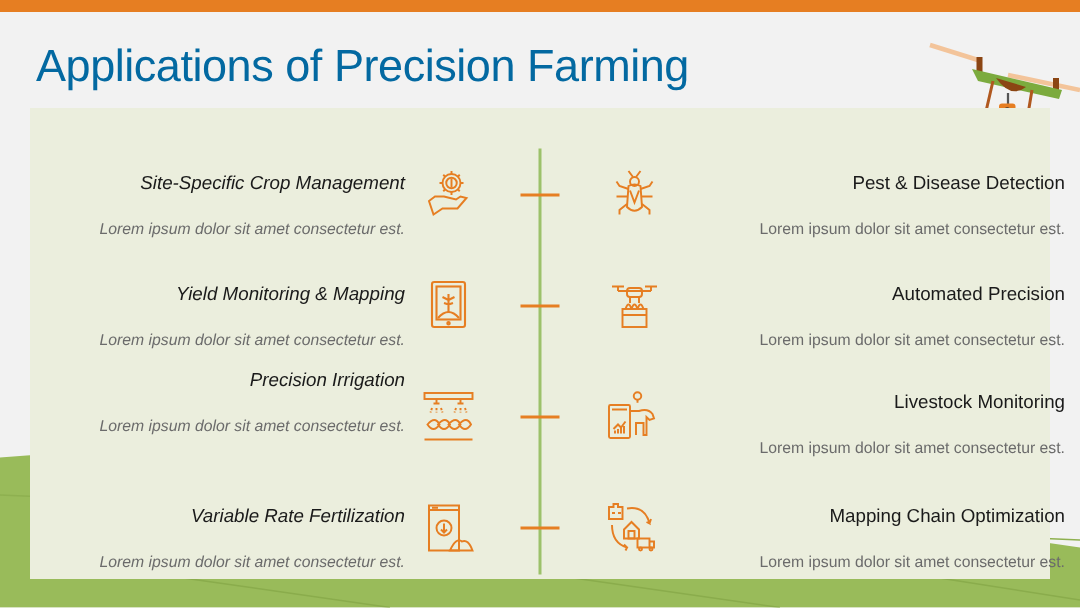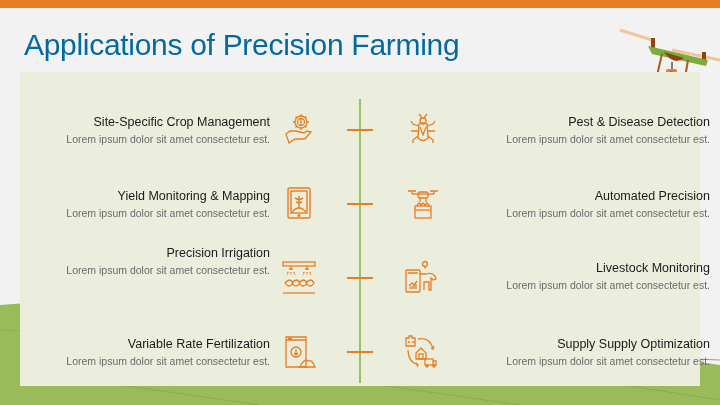--- a/index.html
+++ b/index.html
@@ -6,22 +6,22 @@
   body { width:720px; height:405px; overflow:hidden; background:#f2f2f2; font-family:"Liberation Sans", sans-serif; position:relative; }
   .topbar { position:absolute; left:0; top:0; width:720px; height:8px; background:#e67e22; }
   .field { position:absolute; left:0; top:0; width:720px; height:405px; }
   .title { position:absolute; left:24px; top:28px; font-size:30px; color:#0369a1; font-weight:400; letter-spacing:-0.3px; white-space:nowrap; }
   .drone { position:absolute; left:612px; top:22px; width:108px; height:66px; }
   .panel { position:absolute; left:20px; top:72px; width:680px; height:314px; background:#ebeedd; }
   .vline { position:absolute; left:359px; top:99px; width:2px; height:284px; background:#9cc16a; }
   .tick { position:absolute; left:347px; width:26px; height:2px; background:#e67e22; }
   .item { position:absolute; width:260px; }
   .item .t { font-size:12.5px; color:#1a1a1a; white-space:nowrap; line-height:15px; }
-  .item .d { font-size:10.5px; color:#6b6b6b; white-space:nowrap; line-height:14px; margin-top:2px; }
-  .left { left:10px; text-align:right; }
+  .item .d { font-size:10.5px; color:#6b6b6b; white-space:nowrap; line-height:14px; margin-top:16px; }
+  .left { left:10px; text-align:right;font-style:italic; }
   .right { left:450px; text-align:right; }
   .icon { position:absolute; width:34px; height:34px; }
   .icon svg { width:34px; height:34px; }
 </style>
 </head>
 <body>
 
 <div class="topbar"></div>
 
 <svg class="field" viewBox="0 0 720 405">
@@ -164,15 +164,15 @@
     <path d="M4,16q0,12 10,15l-1,2M14,31l-2,-2"></path>
     <path d="M12,19l5,-5 5,5v6h-10z"></path>
       <rect x="15" y="20" width="4" height="5"></rect>
     <rect x="21" y="25" width="8" height="6"></rect>
       <path d="M29,27h3v4h-3"></path>
     <circle cx="23" cy="32" r="1"></circle>
       <circle cx="30" cy="32" r="1"></circle>
   </svg>
 </div>
 <div class="item right" style="top:337px">
-  <div class="t">Supply Supply Optimization</div>
+  <div class="t">Mapping Chain Optimization</div>
   <div class="d">Lorem ipsum dolor sit amet consectetur est.</div>
 </div>
 
 </body></html>

